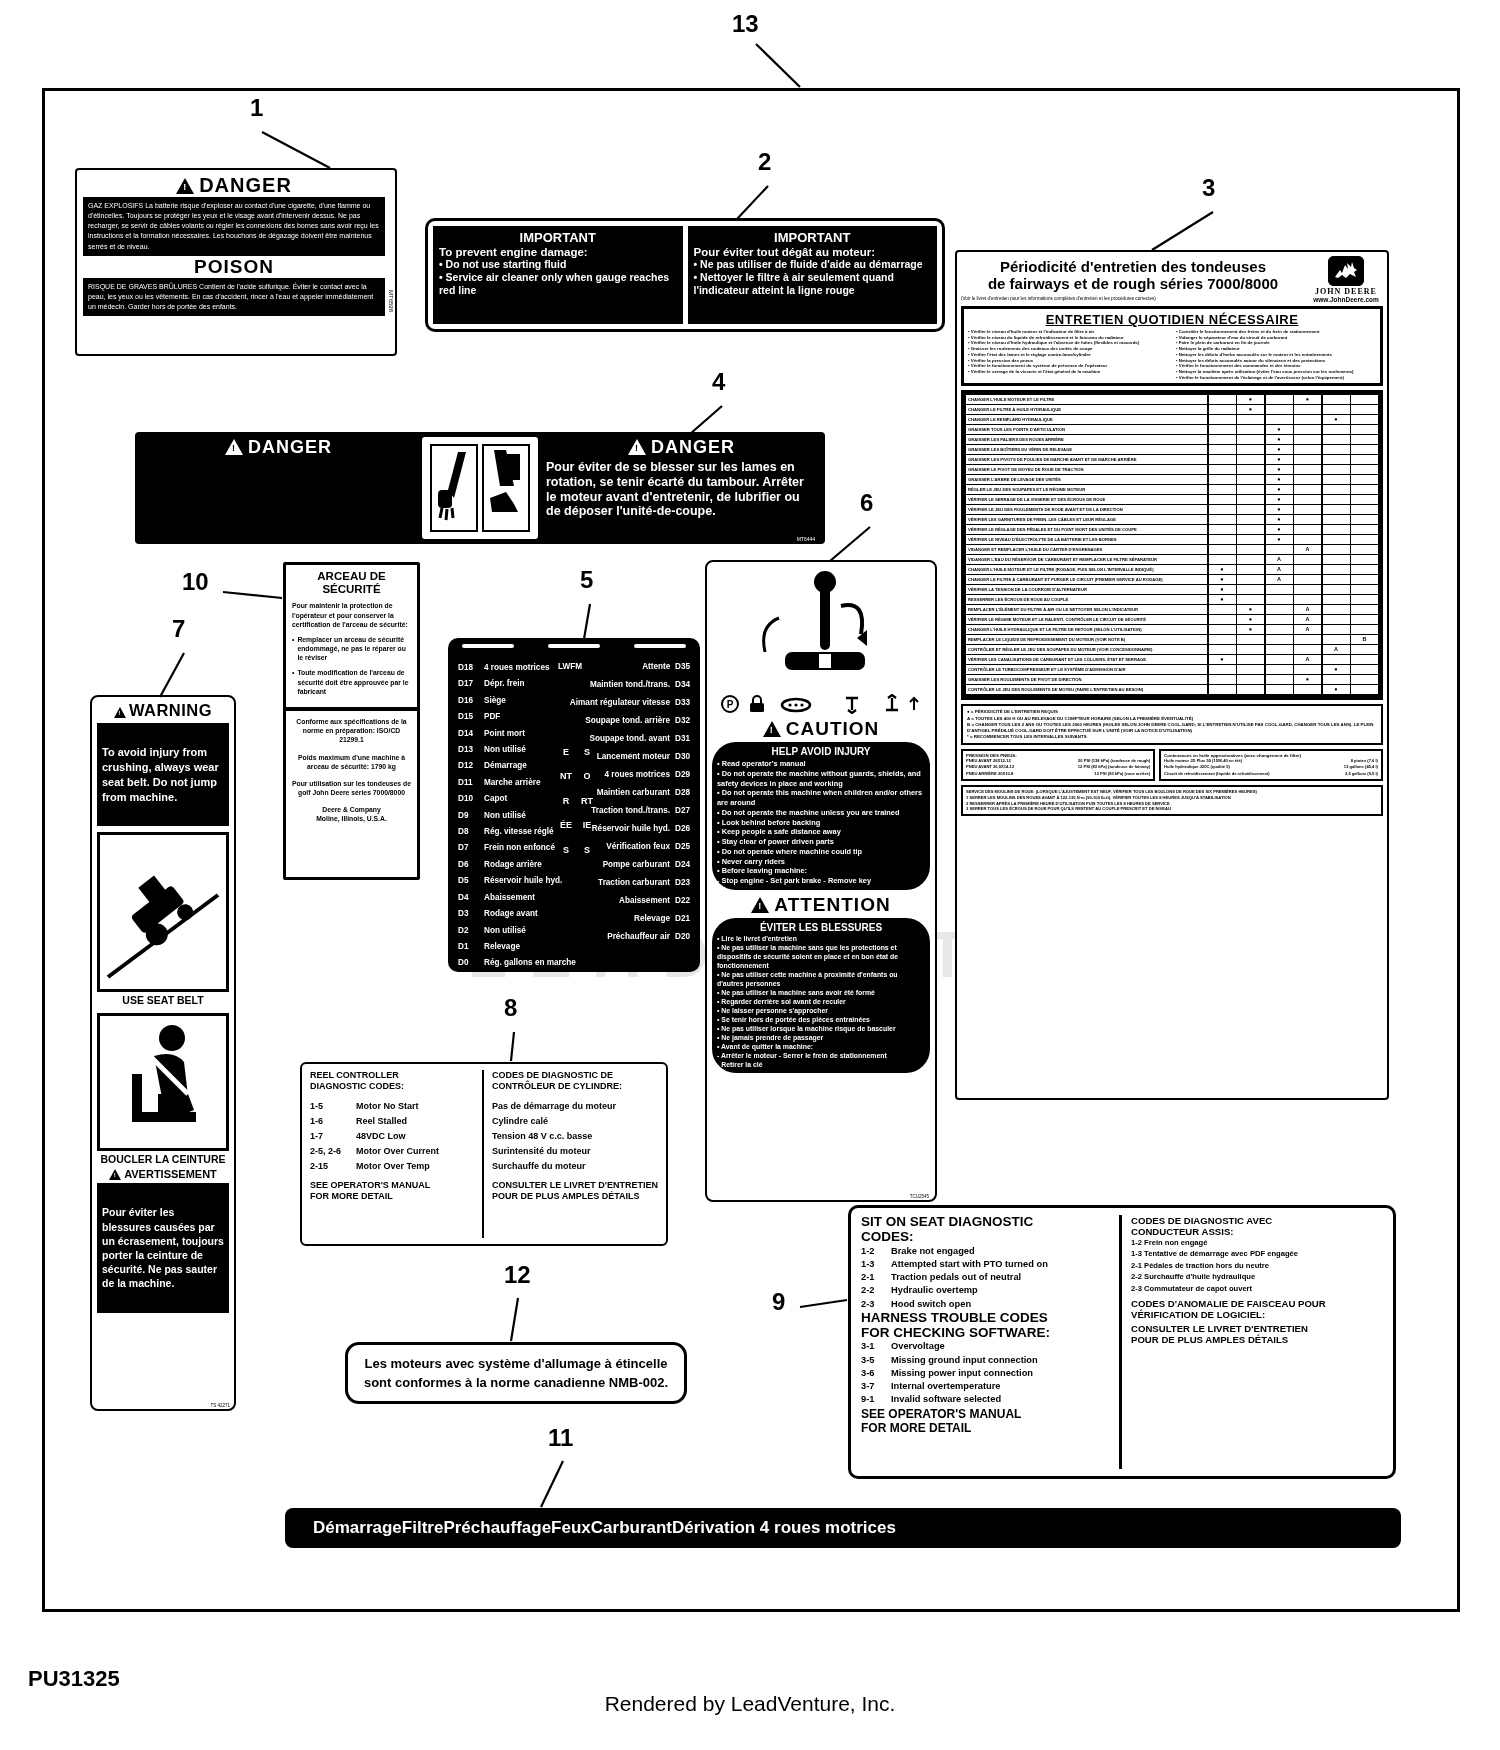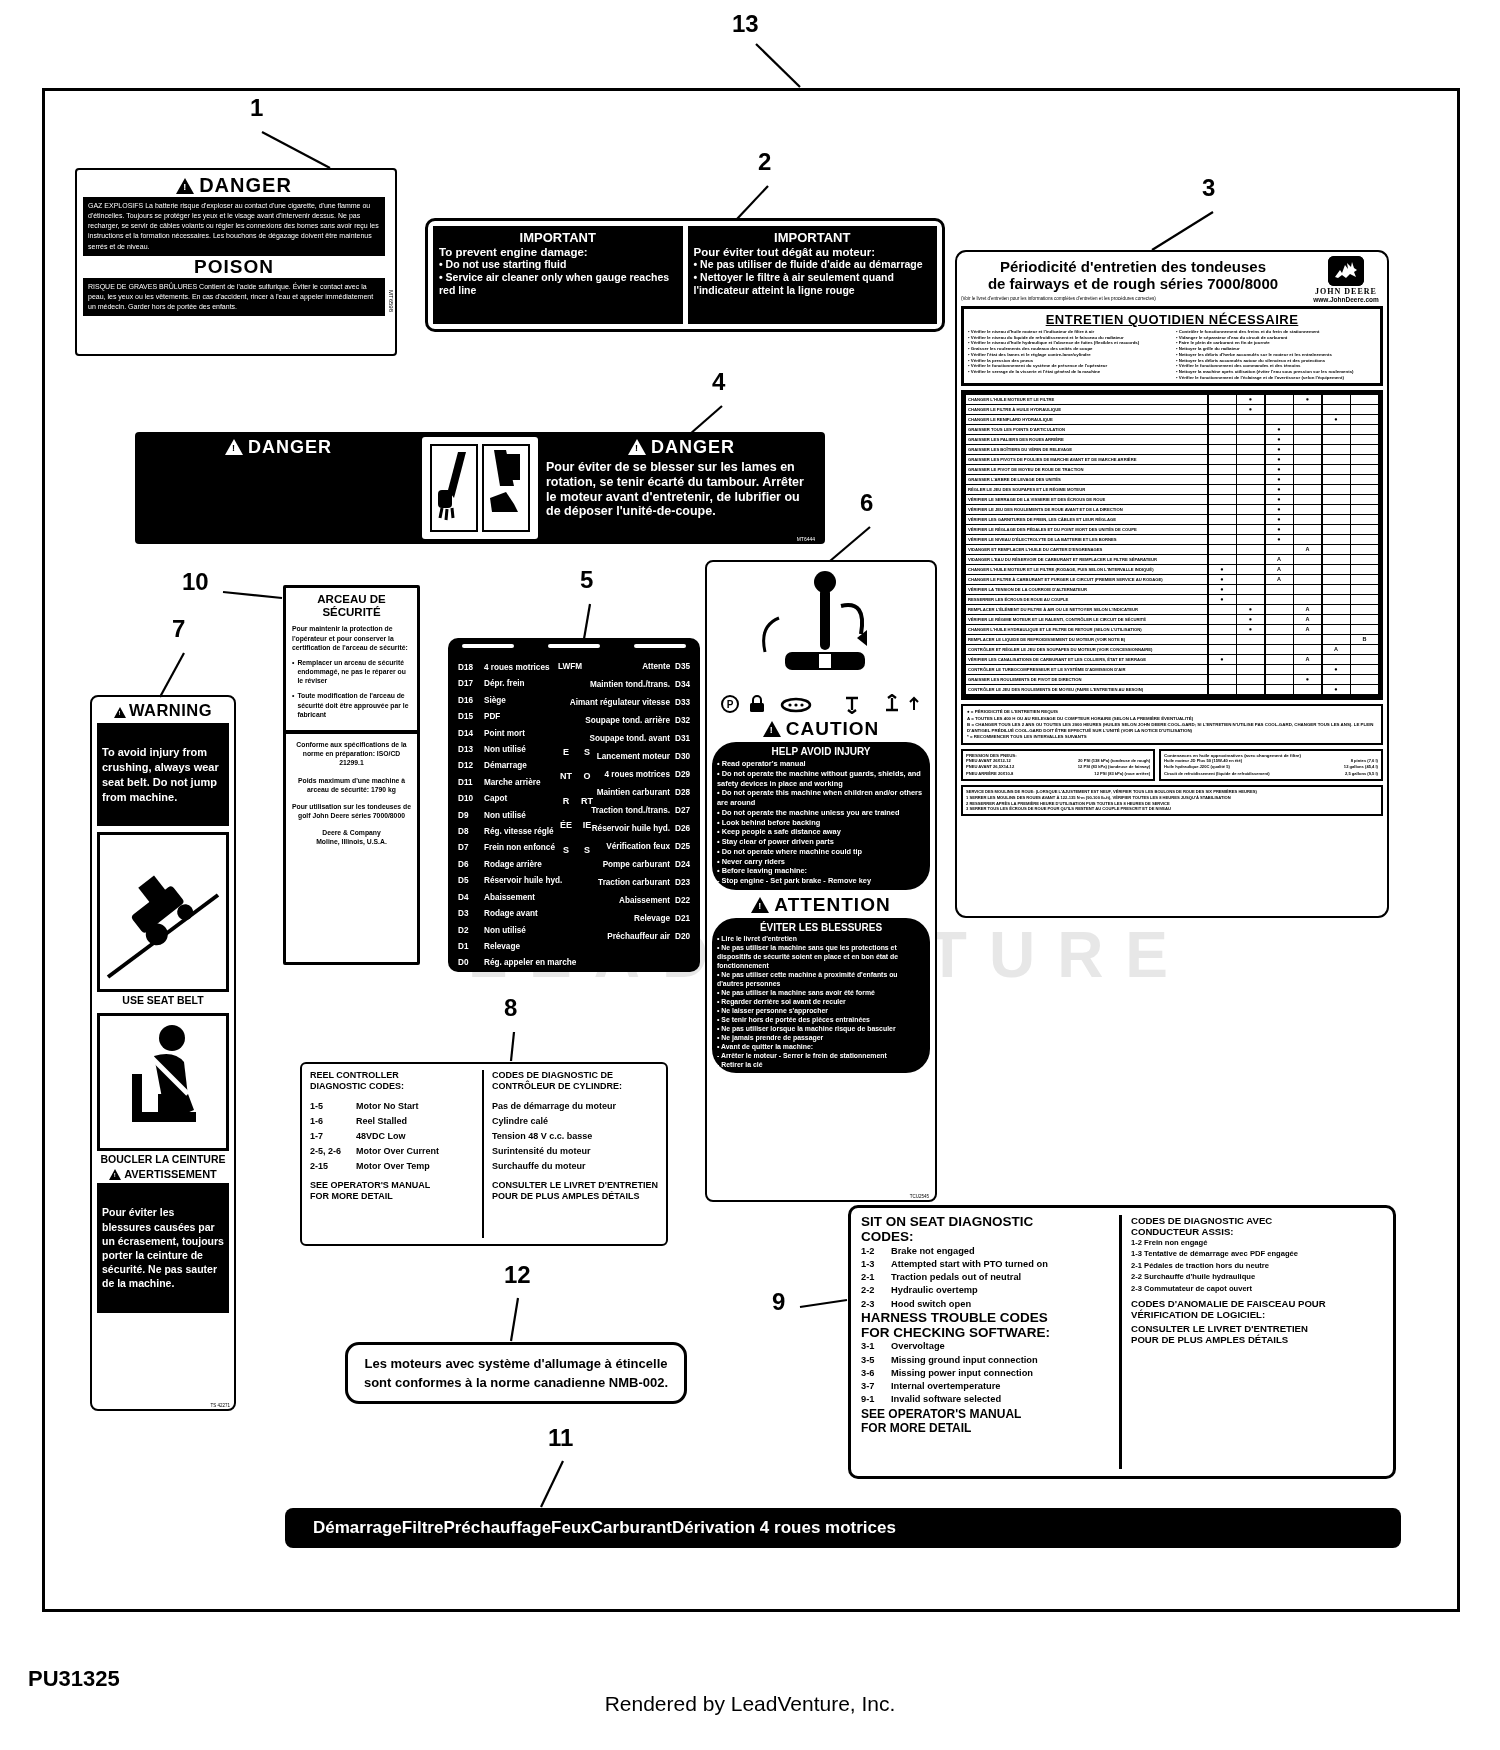--- a/index.html
+++ b/index.html
@@ -21,21 +21,21 @@
   #l1 .hd{text-align:center;font-size:20px;font-weight:bold;letter-spacing:1px;}
   #l1 .bb{font-size:7px;line-height:1.45;padding:4px 5px;text-align:left;}
   #l1 .vcode{position:absolute;right:1px;top:120px;writing-mode:vertical-rl;font-size:6px;}
   
   #l2{left:425px;top:218px;width:520px;height:114px;border-width:3px;border-radius:10px;padding:5px;display:grid;grid-template-columns:1fr 1fr;gap:5px;}
   #l2 .cell{background:#000;color:#fff;padding:4px 6px;font-weight:bold;}
   #l2 .t{text-align:center;font-size:13px;margin-bottom:1px;}
   #l2 .s{font-size:11.5px;}
   #l2 .bi{font-size:10.5px;line-height:1.25;}
   
-  #l3{left:955px;top:250px;width:434px;height:668px;border-radius:11px;padding:4px;font-weight:bold;}
+  #l3{left:955px;top:250px;width:434px;height:850px;border-radius:4px;padding:4px;font-weight:bold;}
   #l3 .hdr{display:grid;grid-template-columns:1fr 74px;gap:4px;margin-bottom:3px;}
   #l3 .t1{font-size:15px;text-align:center;line-height:1.15;margin-top:2px;}
   #l3 .sub{font-size:4.6px;font-weight:normal;text-align:left;margin-top:3px;}
   #l3 .logo{text-align:center;}
   #l3 .logobox{width:36px;height:30px;background:#000;border-radius:6px;margin:0 auto 1px;}
   #l3 .jd{font-family:"Liberation Serif",serif;font-size:8px;letter-spacing:1px;}
   #l3 .url{font-size:6.5px;}
   #l3 .box{border:3px solid #000;padding:3px 4px;margin-bottom:4px;}
   #l3 .sect{font-size:13px;text-decoration:underline;letter-spacing:.5px;text-align:center;}
   #l3 .d2{display:grid;grid-template-columns:1fr 1fr;gap:2px 8px;margin-top:2px;}
@@ -108,21 +108,21 @@
   #l9 .c1{border-right:3px solid #000;padding-right:8px;}
   #l9 .c2{padding-left:9px;}
   #l9 .h{font-size:13.5px;font-weight:bold;white-space:pre-line;line-height:1.1;}
   #l9 .row{display:flex;font-size:9.3px;font-weight:bold;line-height:13.2px;}
   #l9 .row .c{width:30px;flex:none;}
   #l9 .f{font-size:12px;font-weight:bold;white-space:pre-line;line-height:1.1;margin-top:2px;}
   #l9 .h2{font-size:9.6px;font-weight:bold;white-space:pre-line;line-height:1.15;}
   #l9 .r2{font-size:7.6px;font-weight:bold;line-height:11.4px;white-space:nowrap;}
   #l9 .f2{font-size:9.6px;font-weight:bold;white-space:pre-line;line-height:1.15;margin-top:3px;}
   
-  #l10{left:283px;top:585px;width:137px;height:380px;border-width:3px;border-radius:2px;padding:0;}
+  #l10{left:283px;top:562px;width:137px;height:318px;border-width:3px;border-radius:2px;padding:0;}
   #l10 .sec1{padding:5px 6px;border-bottom:4px solid #000;}
   #l10 .t{text-align:center;font-size:11.5px;font-weight:bold;white-space:pre-line;line-height:1.15;margin-bottom:5px;}
   #l10 .p{font-size:6.8px;font-weight:bold;line-height:1.35;margin-bottom:6px;}
   #l10 .bi{font-size:6.8px;font-weight:bold;line-height:1.35;display:flex;gap:3px;margin-bottom:6px;}
   #l10 .sec2{padding:6px;}
   #l10 .q{font-size:6.8px;font-weight:bold;line-height:1.35;text-align:center;margin-bottom:8px;white-space:pre-line;}
   
   #l11{left:285px;top:1508px;width:1116px;height:40px;background:#000;color:#fff;border:none;border-radius:8px;display:flex;align-items:center;justify-content:space-between;padding:0 28px;font-size:17px;font-weight:bold;}
   
   #l12{left:345px;top:1342px;width:342px;height:62px;border-width:3px;border-radius:14px;display:flex;align-items:center;justify-content:center;text-align:center;font-size:13px;font-weight:bold;padding:4px 12px;line-height:1.5;}
@@ -616,21 +616,21 @@
       <div class="lrow"><span class="c">D10</span><span>Capot</span></div>
       <div class="lrow"><span class="c">D9</span><span>Non utilisé</span></div>
       <div class="lrow"><span class="c">D8</span><span>Rég. vitesse réglé</span></div>
       <div class="lrow"><span class="c">D7</span><span>Frein non enfoncé</span></div>
       <div class="lrow"><span class="c">D6</span><span>Rodage arrière</span></div>
       <div class="lrow"><span class="c">D5</span><span>Réservoir huile hyd.</span></div>
       <div class="lrow"><span class="c">D4</span><span>Abaissement</span></div>
       <div class="lrow"><span class="c">D3</span><span>Rodage avant</span></div>
       <div class="lrow"><span class="c">D2</span><span>Non utilisé</span></div>
       <div class="lrow"><span class="c">D1</span><span>Relevage</span></div>
-      <div class="lrow"><span class="c">D0</span><span>Rég. appeler en marche</span></div>
+      <div class="lrow"><span class="c">D0</span><span>Rég. gallons en marche</span></div>
     </div>
   <div class="right">
     <div class="rfirst">
       <span>LWFM</span>
       <span><span>Attente</span>&nbsp;&nbsp;<span>D35</span></span>
     </div>
     <div>
 
     <div class="rrow">
           <span>Maintien tond./trans.</span>

